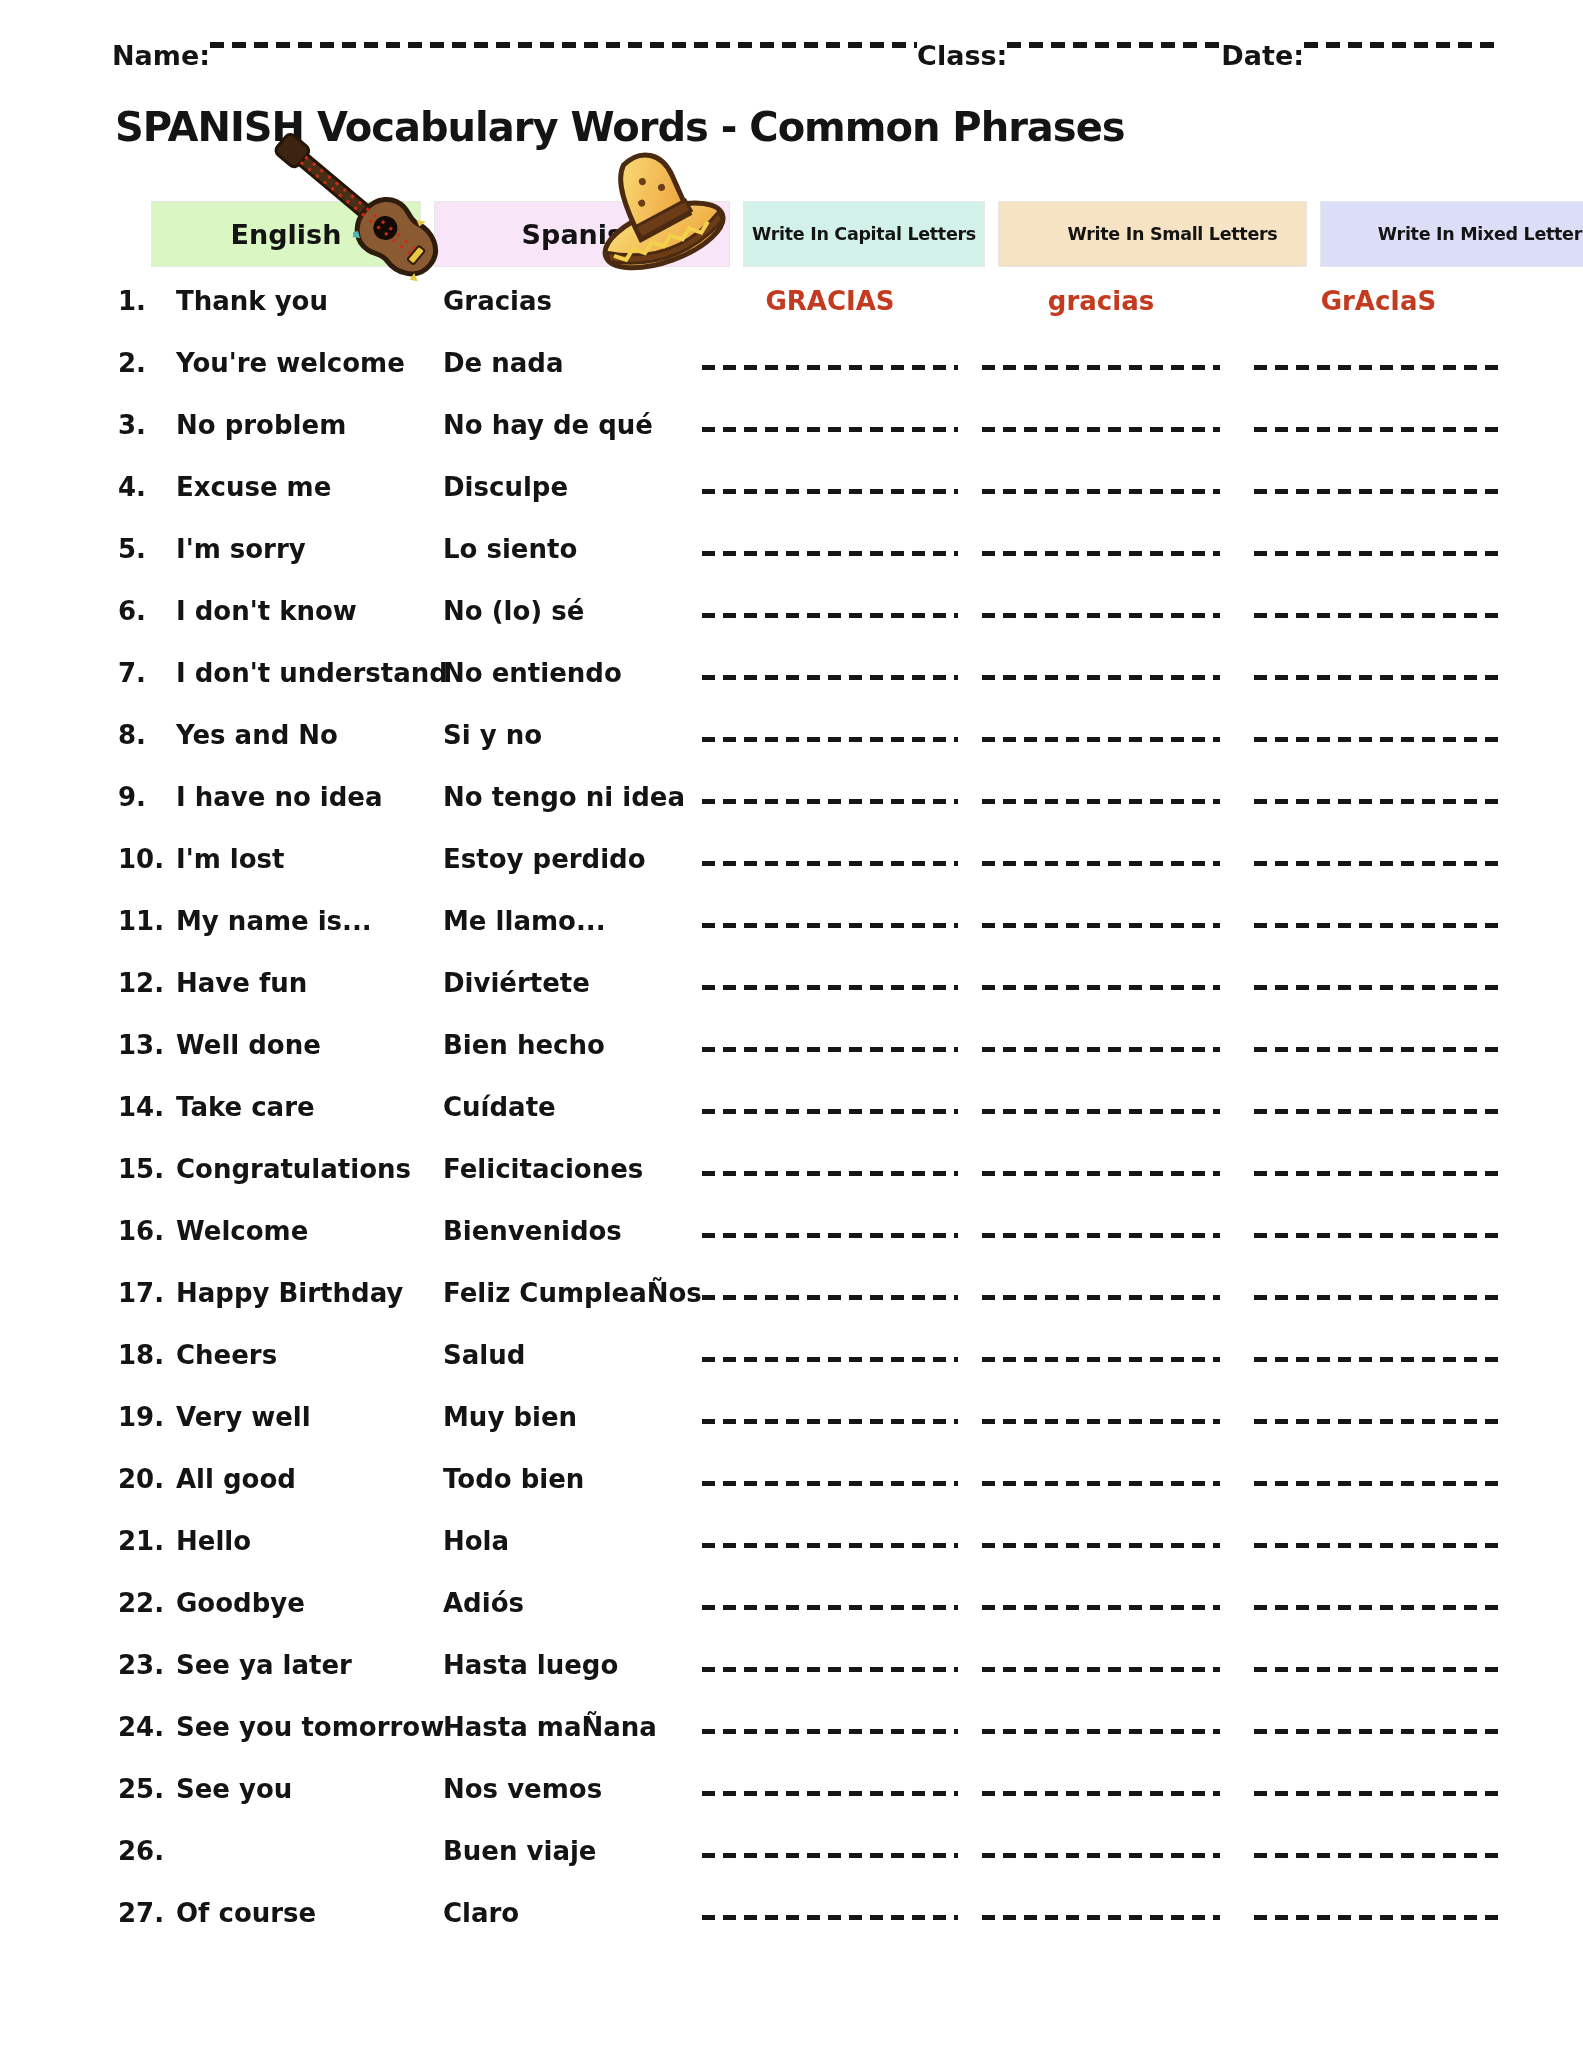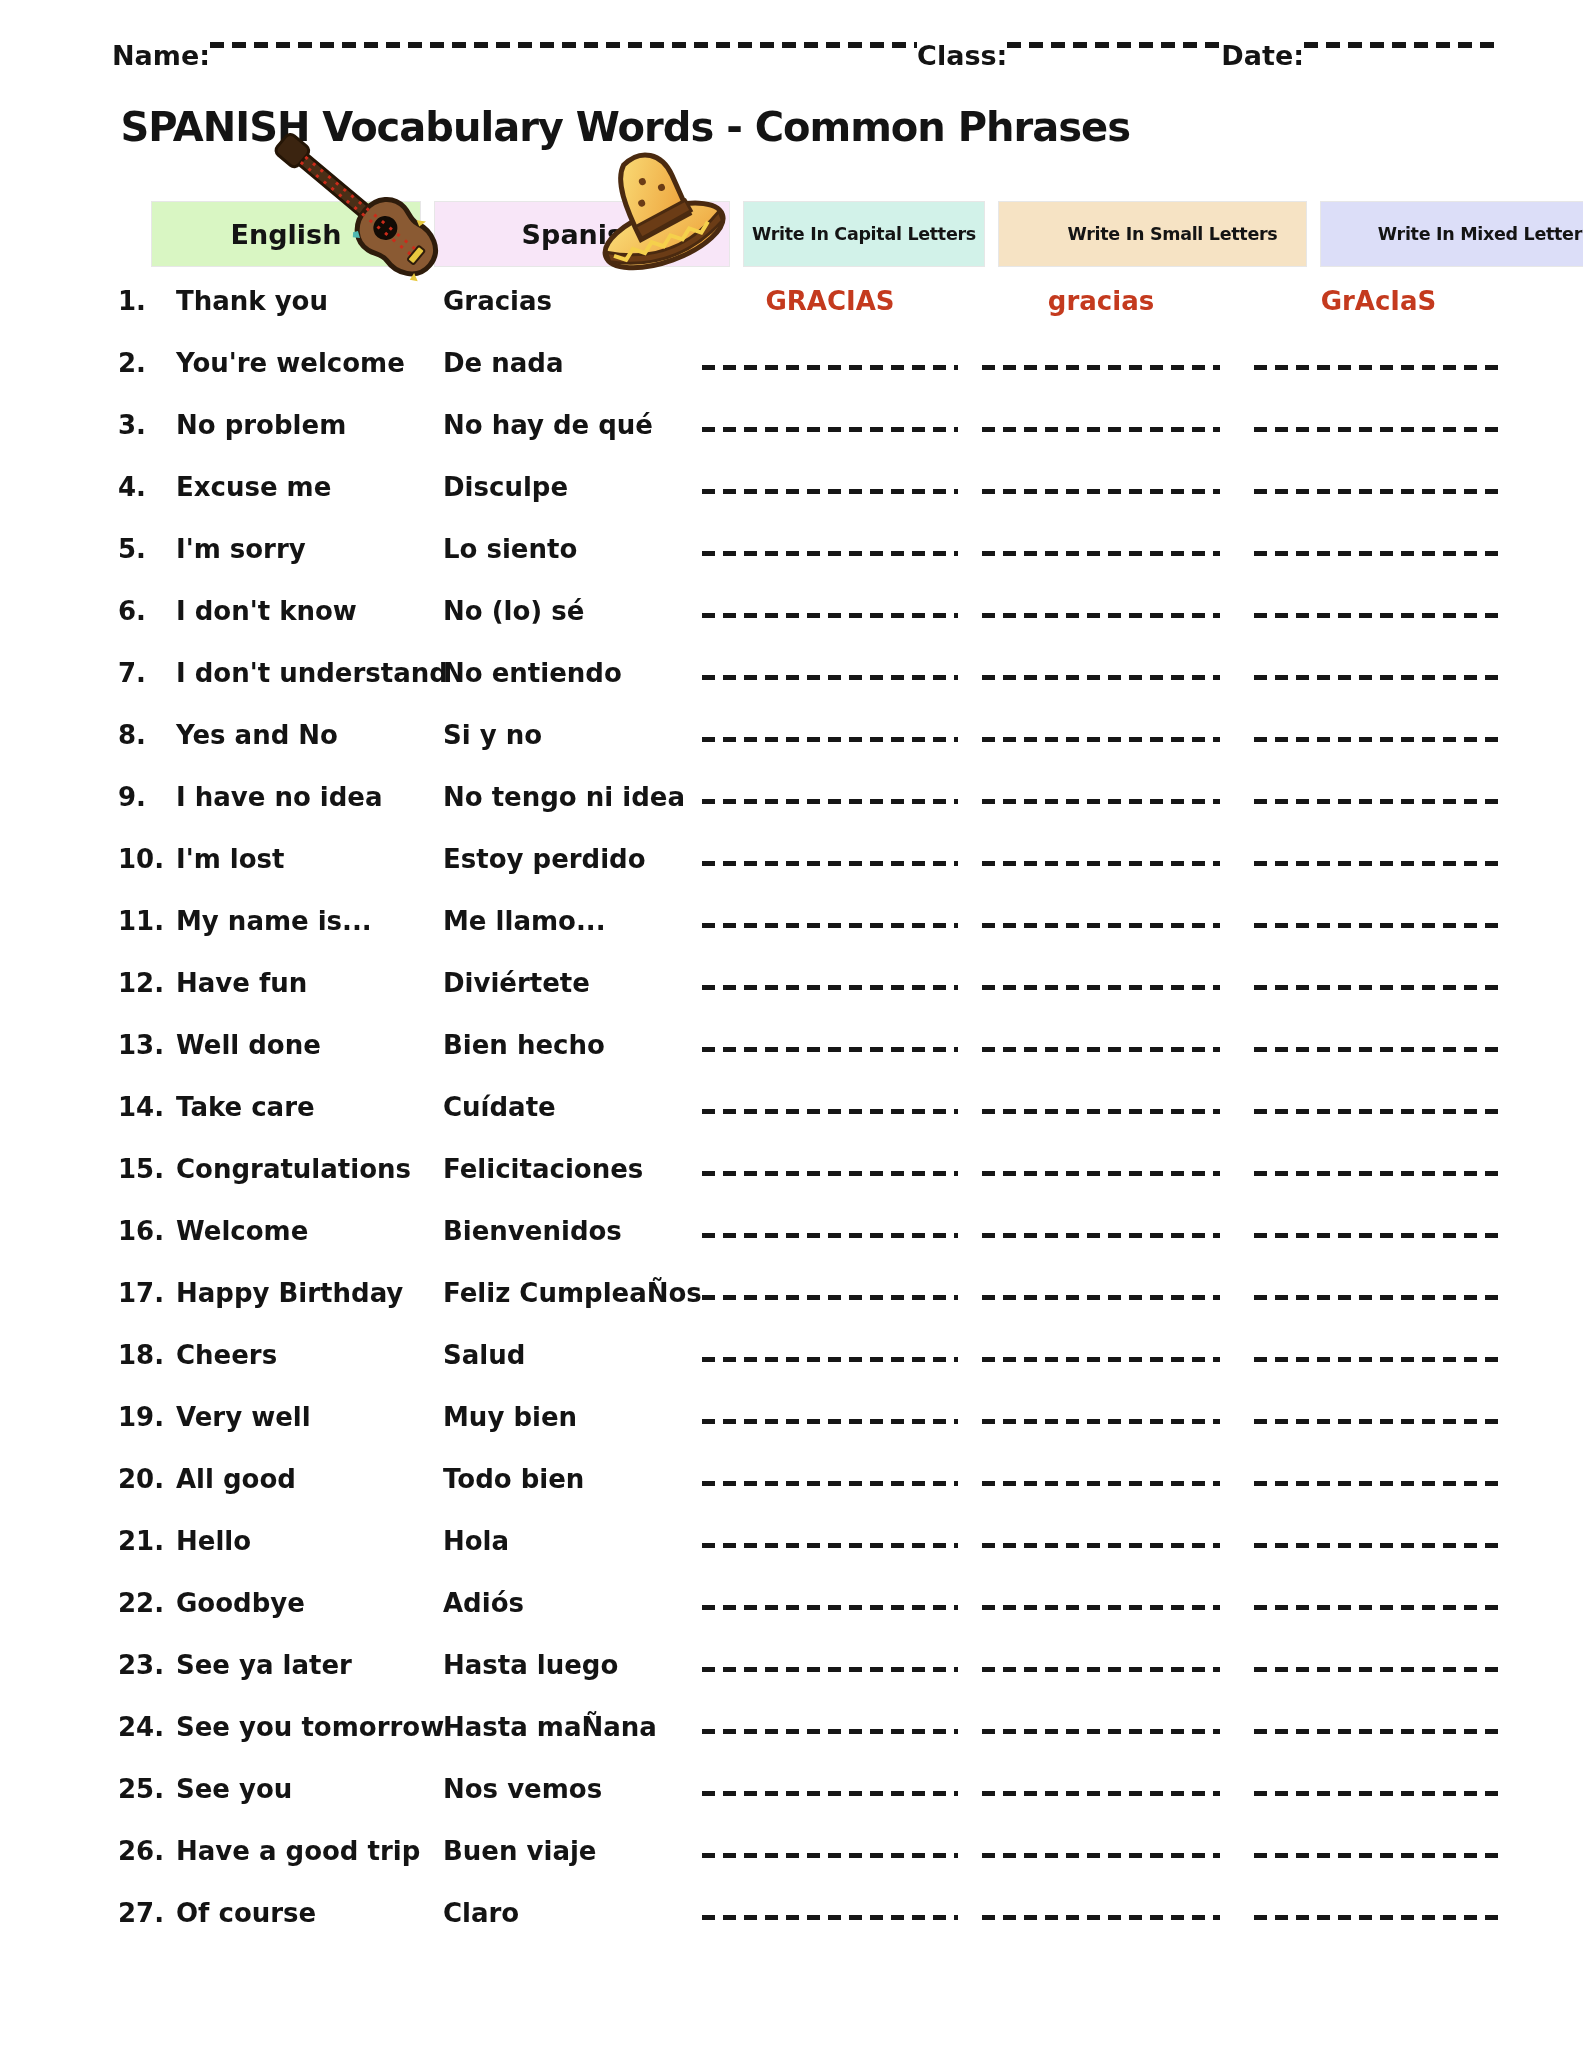--- a/index.html
+++ b/index.html
@@ -16,21 +16,21 @@
   .topline .lbl{white-space:nowrap;}
   .dashstrip{
     display:inline-block;height:6px;margin-bottom:3px;
     background:repeating-linear-gradient(90deg,#161616 0 14px,transparent 14px 22px);
   }
   .ds-name{flex:1;}
   .ds-class{width:214px;}
   .ds-date{width:196px;}
   
   .title{
-    position:absolute;left:115px;top:104px;width:1015px;text-align:right;
+    position:absolute;left:115px;top:104px;width:1015px;text-align:left;
     font-size:40px;font-weight:700;letter-spacing:-1px;white-space:nowrap;
   }
   
   .band{
     position:absolute;left:152px;top:202px;height:64px;display:flex;gap:15px;
   }
   .cell{
     display:flex;align-items:center;justify-content:center;
     font-weight:700;box-shadow:0 0 0 1px rgba(120,120,120,.18);
   }
@@ -502,21 +502,20 @@
     <div class="col c-sml blankcol">
         <span class="dashline"></span>
       </div>
     <div class="col c-mix blankcol">
         <span class="dashline"></span>
       </div>
   </div>
 
   <div class="vrow">
     <div class="col c-num">26.</div>
-    <div class="col c-eng">Have a good trip</div>
     <div class="col c-spa">Buen viaje</div>
     <div class="col c-cap blankcol">
         <span class="dashline"></span>
       </div>
     <div class="col c-sml blankcol">
         <span class="dashline"></span>
       </div>
     <div class="col c-mix blankcol">
         <span class="dashline"></span>
       </div>

